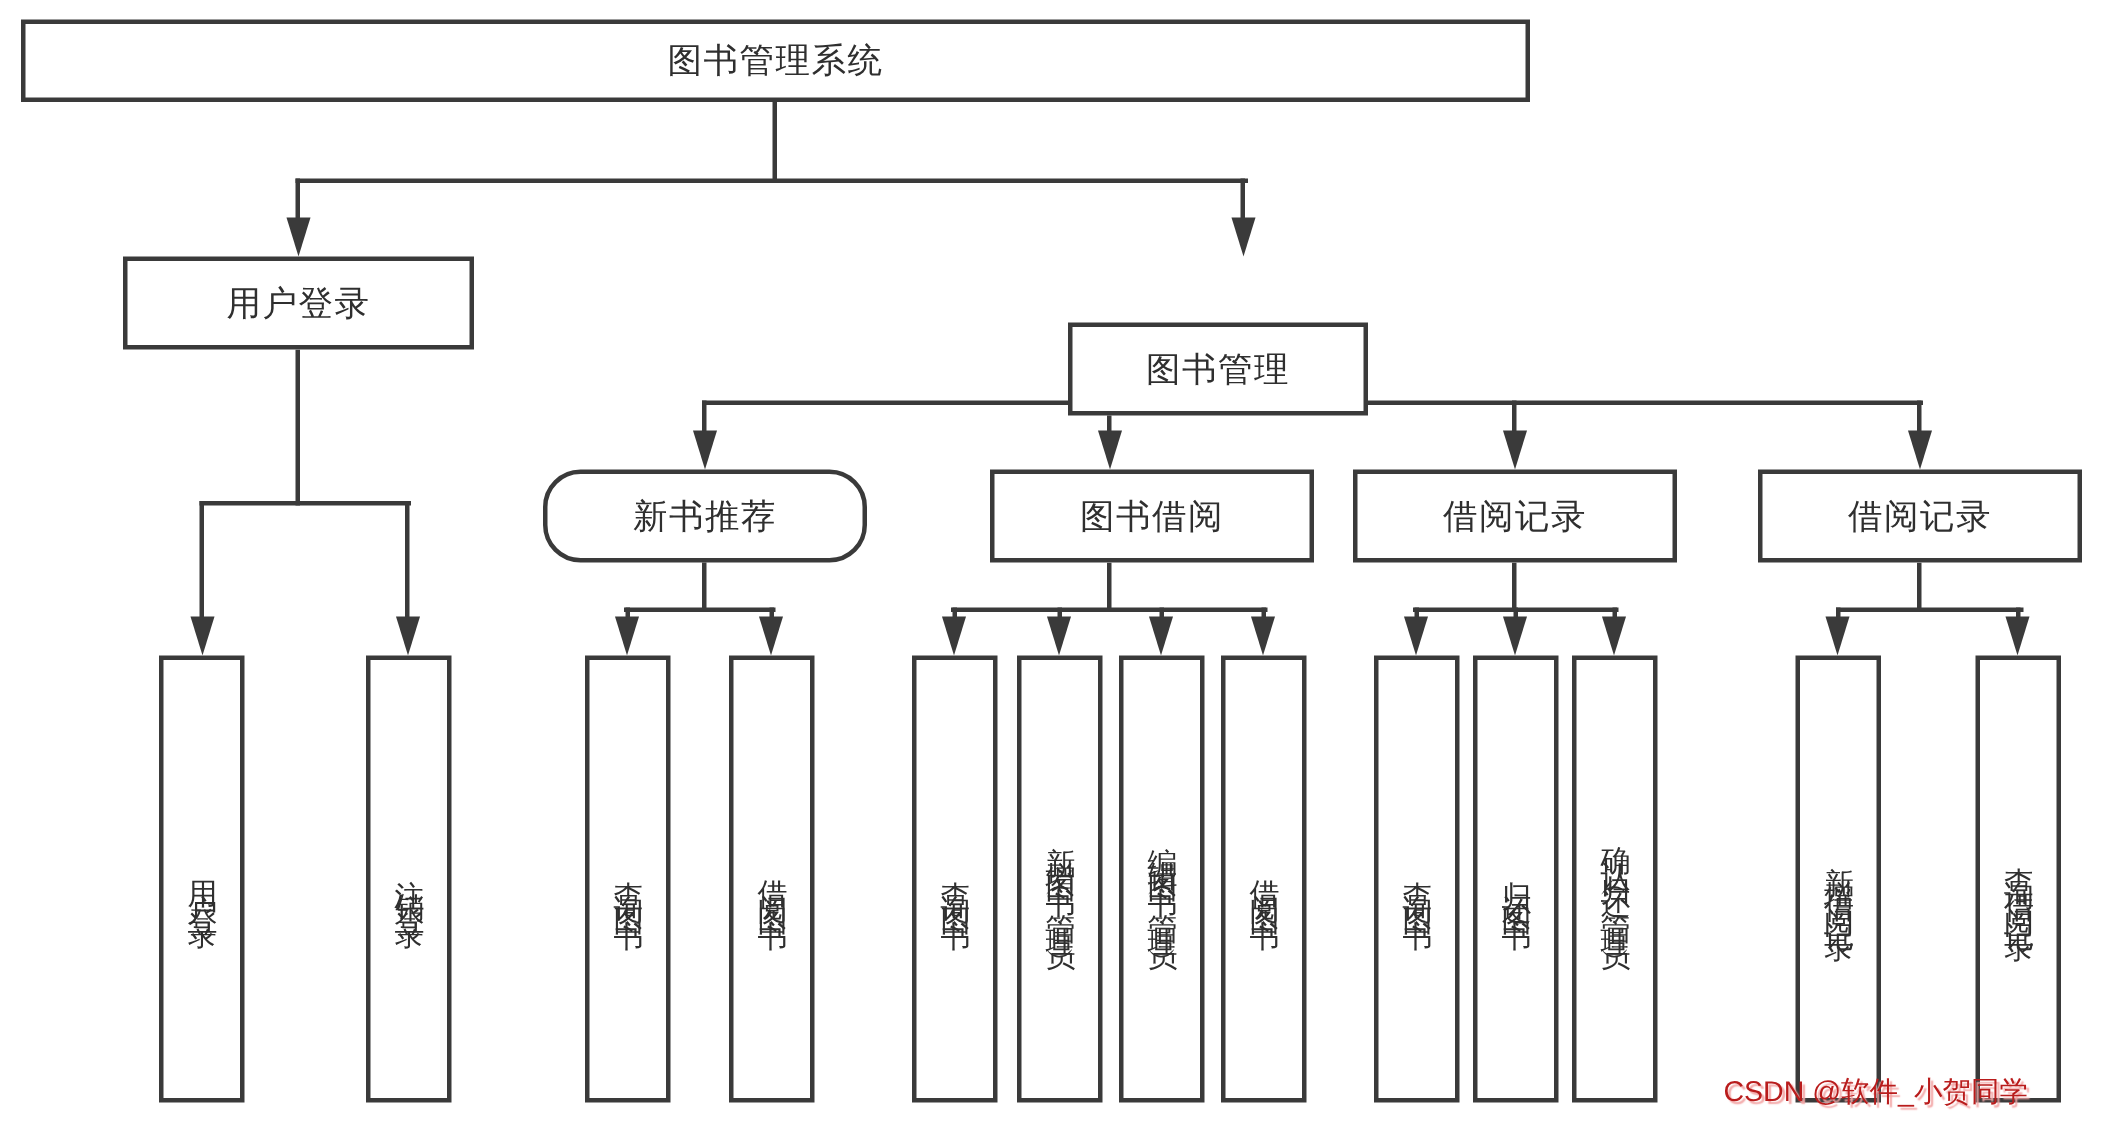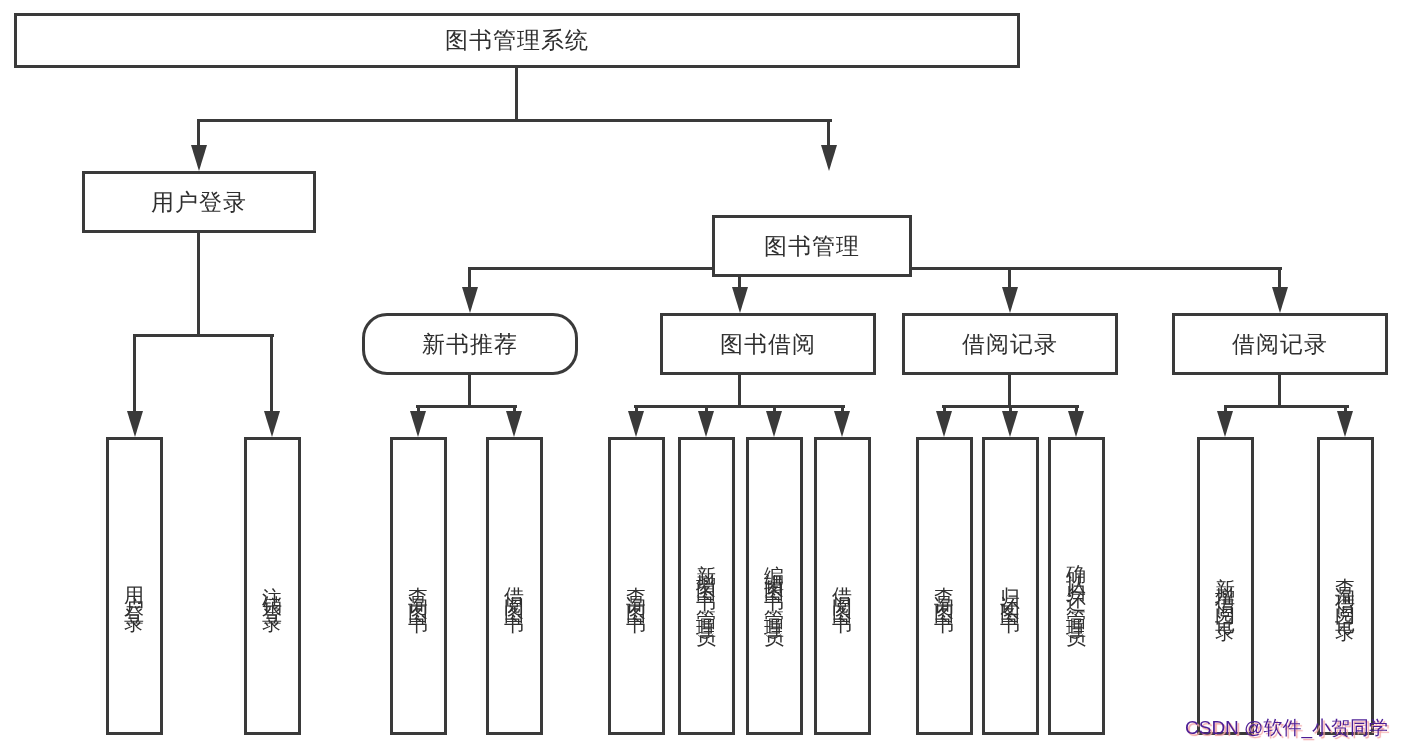--- a/index.html
+++ b/index.html
@@ -43,24 +43,24 @@
     position: absolute;
     width: 0;
     height: 0;
     border-left: 8px solid transparent;
     border-right: 8px solid transparent;
     border-top: 26px solid #3a3a3a;
     z-index: 1;
   }
   .watermark {
     position: absolute;
-    left: 1185px;
+    left: 1149px;
     top: 715px;
     font-size: 19px;
-    color: #4c1d95;
+    color: #b91c1c;
     text-shadow: 2px 2px 1px #f3a6a6;
     white-space: nowrap;
     z-index: 3;
   }
 </style>
 </head>
 <body>
 
 <div class="canvas">
 

